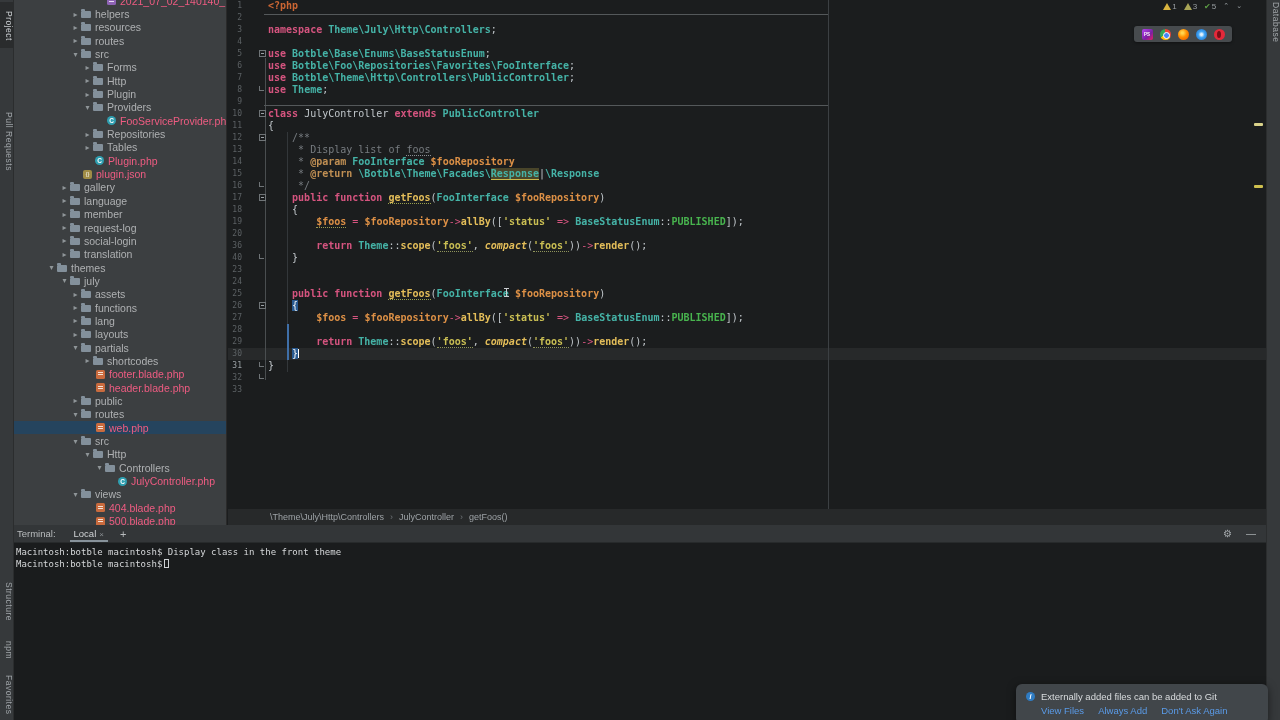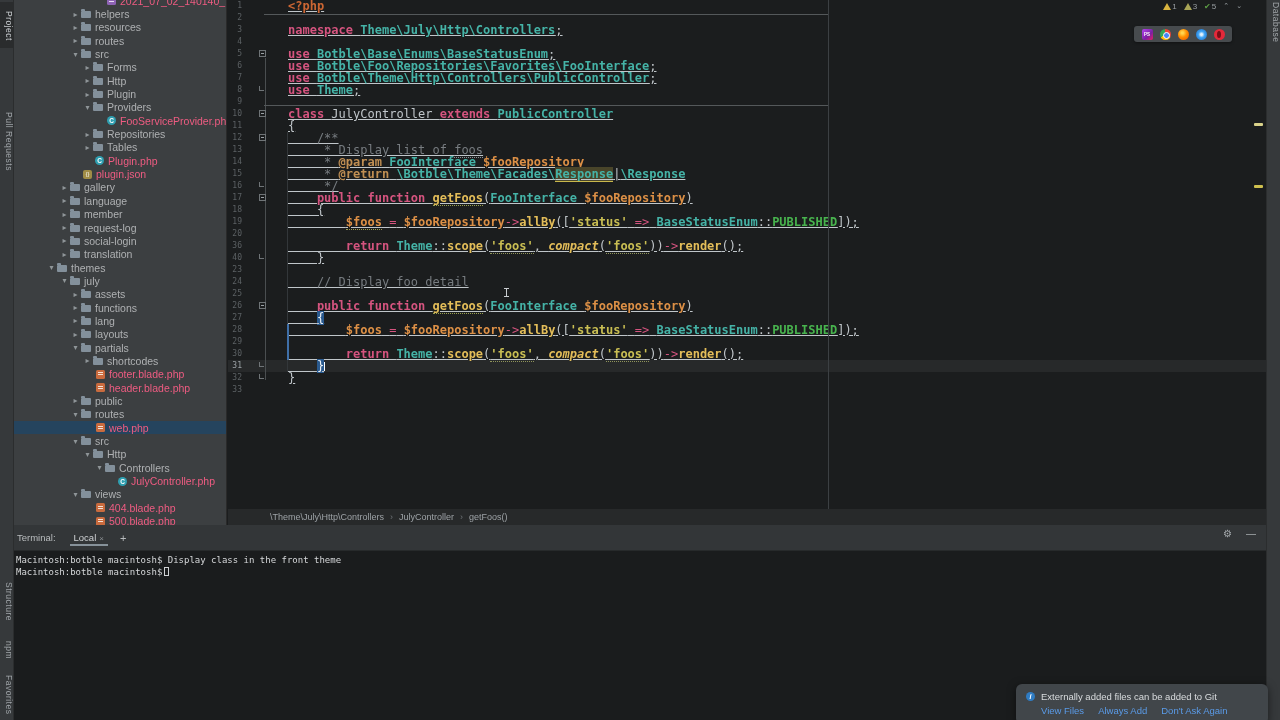--- a/index.html
+++ b/index.html
@@ -34,22 +34,22 @@
   .ticon.blade::before { content:""; position:absolute; left:2px; top:2.5px; width:5px; height:1px;
                          background:#f3e2d5; box-shadow:0 2px 0 #f3e2d5; }
   .ticon.json { background:#a08d46; border-radius:2px; color:#fff; font-size:5.5px; line-height:9px; text-align:center; }
   .ticon.migration { background:#8e63b5; border-radius:1.5px; }
   .ticon.migration::before { content:""; position:absolute; left:2px; top:2.5px; width:5px; height:1px;
                              background:#e8ddf3; box-shadow:0 2px 0 #e8ddf3; }
 
   
   #editor { position:absolute; left:228px; top:0; width:1038px; height:509px; background:#1b1d1e; z-index:5; }
   #code-lines { position:absolute; left:0; top:0; width:100%; }
-  .cl { height:12px; line-height:12px; white-space:pre; padding-left:60px;
-        font-family:"DejaVu Sans Mono", monospace; font-size:12px; color:#c0c6ca;text-decoration:underline; }
+  .cl { height:12px; line-height:12px; white-space:pre; padding-left:40px;
+        font-family:"DejaVu Sans Mono", monospace; font-size:10px; color:#c0c6ca; }
   .cl.current { background:#27292a; }
   .tk-tag   { color:#cc6633; font-weight:bold; }
   .tk-kw    { color:#d5547f; font-weight:bold; }
   .tk-cls   { color:#45b3a7; font-weight:bold; }
   .tk-clsh  { color:#45b3a7; font-weight:bold; background:#49452a; border-bottom:1px solid #c9b84c; }
   .tk-var   { color:#dd9046; font-weight:bold; }
   .tk-varu  { color:#dd9046; font-weight:bold; border-bottom:1px dotted #99994f; }
   .tk-fn    { color:#e3bd59; font-weight:bold; }
   .tk-fnu   { color:#e3bd59; font-weight:bold; border-bottom:1px dotted #99a04e; }
   .tk-fni   { color:#e3bd59; font-weight:bold; font-style:italic; }
@@ -110,21 +110,21 @@
                         background:#7a0d17; border-radius:50%; }
 
   
   #breadcrumbs { position:absolute; left:228px; top:509px; width:1038px; height:16px; background:#27292a;
                  display:flex; align-items:center; padding-left:42px; font-size:9px; color:#8d9297; z-index:6; }
   .bc-sep { margin:0 6px; color:#6f7478; }
   .bc-item { color:#9da2a6; }
 
   
   #terminal { position:absolute; left:14px; top:525px; width:1252px; height:195px; background:#1a1c1d; z-index:8; }
-  #term-header { position:relative; height:26px; background:#333638; border-bottom:1px solid #272a2b;
+  #term-header { position:relative; height:18px; background:#333638; border-bottom:1px solid #272a2b;
                  display:flex; align-items:center; font-size:9.5px; color:#b9bcbe; }
   #term-title { margin-left:3px; }
   #term-tab { position:relative; margin-left:14px; color:#d0d3d5; padding:0 4px 12px 4px; height:17px;
               line-height:17px; border-bottom:2px solid #87929a; }
   #term-tab .close { color:#8a8f92; font-size:8px; margin-left:3px; }
   #term-add { margin-left:12px; color:#b9bcbe; font-size:11px; }
   #term-actions { position:absolute; right:10px; top:0; height:17px; display:flex; gap:14px;
                   align-items:center; color:#a7acaf; font-size:10px; }
   #term-body { padding:3px 0 0 2px; font-family:"DejaVu Sans Mono", monospace; font-size:9px;
                line-height:12px; color:#d6d8da; white-space:pre; }
@@ -385,21 +385,20 @@
         <div class="cl"><span class="tk-com">     * </span><span class="tk-doctag">@param</span><span class="tk-com"> </span><span class="tk-cls">FooInterface</span><span class="tk-com"> </span><span class="tk-var">$fooRepository</span></div>
         <div class="cl"><span class="tk-com">     * </span><span class="tk-doctag">@return</span><span class="tk-com"> </span><span class="tk-cls">\Botble\Theme\Facades\</span><span class="tk-clsh">Response</span><span class="tk-pun">|</span><span class="tk-cls">\Response</span></div>
         <div class="cl"><span class="tk-com">     */</span></div>
         <div class="cl"><span class="tk-kw">    public function </span><span class="tk-fnu">getFoos</span><span class="tk-pun">(</span><span class="tk-cls">FooInterface</span><span class="tk-plain"> </span><span class="tk-var">$fooRepository</span><span class="tk-pun">)</span></div>
         <div class="cl"><span class="tk-pun">    {</span></div>
         <div class="cl"><span class="tk-plain">        </span><span class="tk-varu">$foos</span><span class="tk-plain"> </span><span class="tk-op">=</span><span class="tk-plain"> </span><span class="tk-var">$fooRepository</span><span class="tk-op">-&gt;</span><span class="tk-fn">allBy</span><span class="tk-pun">([</span><span class="tk-str">'status'</span><span class="tk-plain"> </span><span class="tk-op">=&gt;</span><span class="tk-plain"> </span><span class="tk-cls">BaseStatusEnum</span><span class="tk-pun">::</span><span class="tk-const">PUBLISHED</span><span class="tk-pun">]);</span></div>
         <div class="cl"></div>
         <div class="cl"><span class="tk-kw">        return </span><span class="tk-cls">Theme</span><span class="tk-pun">::</span><span class="tk-fn">scope</span><span class="tk-pun">(</span><span class="tk-stru">'foos'</span><span class="tk-pun">, </span><span class="tk-fni">compact</span><span class="tk-pun">(</span><span class="tk-stru">'foos'</span><span class="tk-pun">))</span><span class="tk-op">-&gt;</span><span class="tk-fn">render</span><span class="tk-pun">();</span></div>
         <div class="cl"><span class="tk-pun">    }</span></div>
         <div class="cl"></div>
-        <div class="cl"><span class="tk-com">    // Display foo detail</span></div>
         <div class="cl"></div>
         <div class="cl"><span class="tk-kw">    public function </span><span class="tk-fnu">getFoos</span><span class="tk-pun">(</span><span class="tk-cls">FooInterface</span><span class="tk-plain"> </span><span class="tk-var">$fooRepository</span><span class="tk-pun">)</span></div>
         <div class="cl"><span class="tk-plain">    </span><span class="tk-bm">{</span></div>
         <div class="cl"><span class="tk-plain">        </span><span class="tk-var">$foos</span><span class="tk-plain"> </span><span class="tk-op">=</span><span class="tk-plain"> </span><span class="tk-var">$fooRepository</span><span class="tk-op">-&gt;</span><span class="tk-fn">allBy</span><span class="tk-pun">([</span><span class="tk-str">'status'</span><span class="tk-plain"> </span><span class="tk-op">=&gt;</span><span class="tk-plain"> </span><span class="tk-cls">BaseStatusEnum</span><span class="tk-pun">::</span><span class="tk-const">PUBLISHED</span><span class="tk-pun">]);</span></div>
         <div class="cl"></div>
         <div class="cl"><span class="tk-kw">        return </span><span class="tk-cls">Theme</span><span class="tk-pun">::</span><span class="tk-fn">scope</span><span class="tk-pun">(</span><span class="tk-stru">'foos'</span><span class="tk-pun">, </span><span class="tk-fni">compact</span><span class="tk-pun">(</span><span class="tk-stru">'foos'</span><span class="tk-pun">))</span><span class="tk-op">-&gt;</span><span class="tk-fn">render</span><span class="tk-pun">();</span></div>
         <div class="cl current"><span class="tk-plain">    </span><span class="tk-bm">}</span><span class="caret"></span></div>
         <div class="cl"><span class="tk-pun">}</span></div>
         <div class="cl"></div>
       </div>

